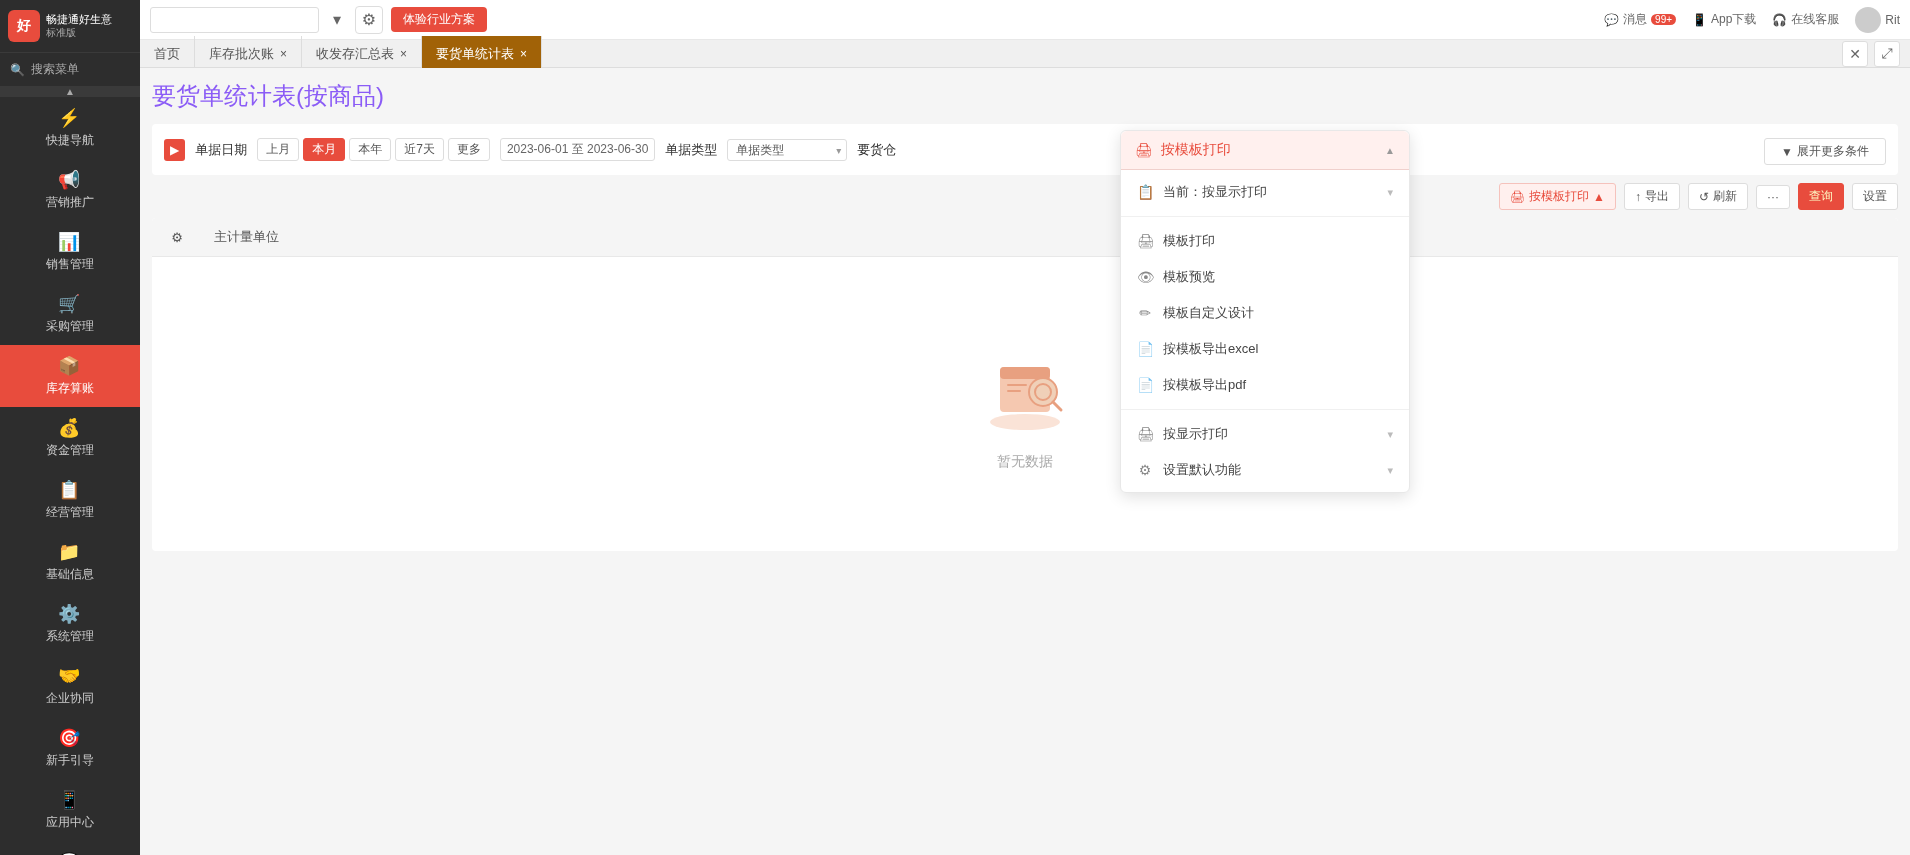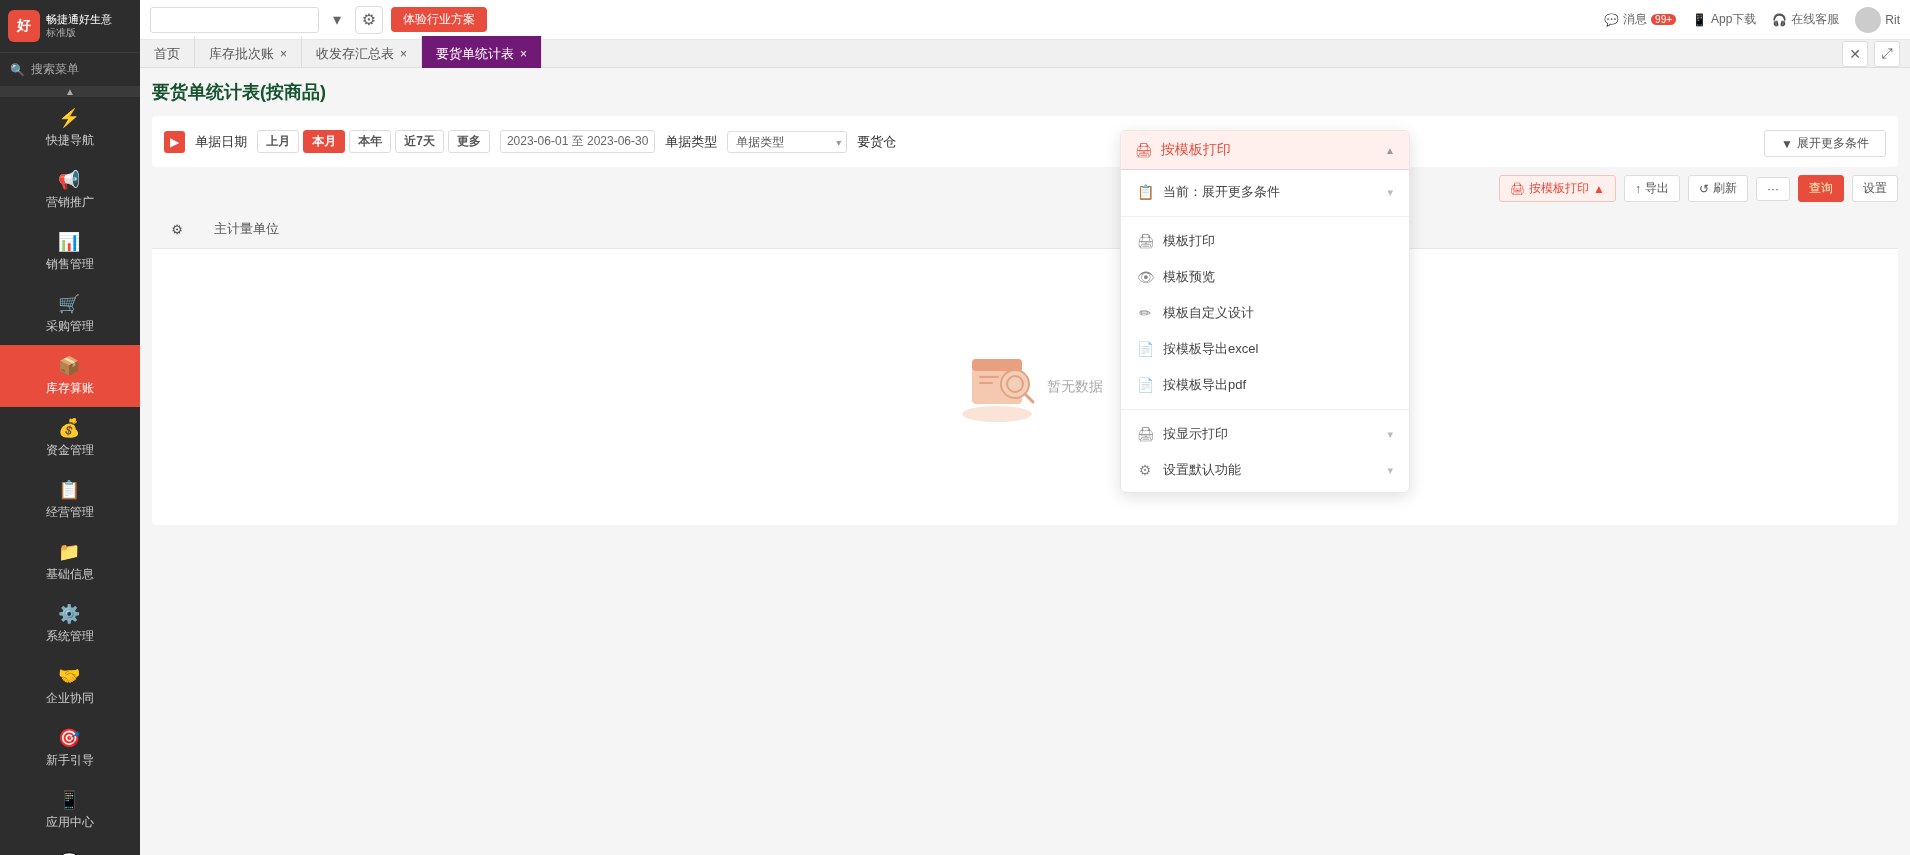--- a/index.html
+++ b/index.html
@@ -163,21 +163,21 @@
       align-items: center;
       padding: 0 14px;
       font-size: 13px;
       color: #555;
       cursor: pointer;
       border-right: 1px solid #ddd;
       gap: 6px;
       white-space: nowrap;
     }
     .tab.active {
-      background: #701a75;
+      background: #a16207;
       color: white;
     }
     .tab .close-icon { font-size: 12px; cursor: pointer; }
     .tabbar-actions {
       margin-left: auto;
       display: flex;
       align-items: center;
       gap: 6px;
       padding-right: 10px;
     }
@@ -197,23 +197,23 @@
 
     
     .page-content {
       flex: 1;
       background: #f5f5f5;
       overflow: auto;
       padding: 12px;
       position: relative;
     }
     .page-title {
-      font-size: 18px;
-      font-weight: bold;
-      color: #14532d;
+      font-size: 24px;
+      font-weight: normal;
+      color: #8b5cf6;
       margin-bottom: 12px;
     }
 
     
     .filter-bar {
       background: #fff;
       border-radius: 4px;
       padding: 10px 12px;
       margin-bottom: 8px;
       display: flex;
@@ -236,21 +236,20 @@
     .filter-label { font-size: 13px; color: #333; white-space: nowrap; }
     .filter-date-group { display: flex; align-items: center; gap: 4px; }
     .filter-date-btn {
       padding: 2px 8px;
       border: 1px solid #ddd;
       border-radius: 3px;
       font-size: 12px;
       cursor: pointer;
       background: #fff;
       color: #555;
-      font-weight: bold;
     }
     .filter-date-btn.active {
       background: #e84c3d;
       color: #ffffff;
       border-color: #e84c3d;
     }
     .filter-date-input {
       font-size: 12px;
       color: #666;
       padding: 2px 6px;
@@ -347,21 +346,21 @@
     .table-header .col {
       padding: 10px 12px;
       flex: 1;
     }
     .table-header .col:first-child { flex: 0 0 50px; text-align: center; }
     .table-header .col:nth-child(2) { flex: 2; }
 
     
     .empty-state {
       display: flex;
-      flex-direction: row;
+      flex-direction: column;
       align-items: center;
       justify-content: center;
       padding: 80px 0;
       color: #aaa;
       font-size: 14px;
     }
     .empty-icon {
       width: 100px;
       height: 100px;
       margin-bottom: 16px;
@@ -633,21 +632,21 @@
       <span>🖨</span>
       <span>按模板打印</span>
     </div>
     <div class="dropdown-header-right">
       <span class="chevron-up"></span>
     </div>
   </div>
   <div class="dropdown-section">
     <div class="dropdown-item">
       <span class="dropdown-item-icon">📋</span>
-      <span>当前：展开更多条件</span>
+      <span>当前：按显示打印</span>
       <span class="dropdown-item-arrow">▾</span>
     </div>
   </div>
   <div class="dropdown-divider"></div>
   <div class="dropdown-section">
     <div class="dropdown-item">
       <span class="dropdown-item-icon">🖨</span>
       <span>模板打印</span>
     </div>
     <div class="dropdown-item">

